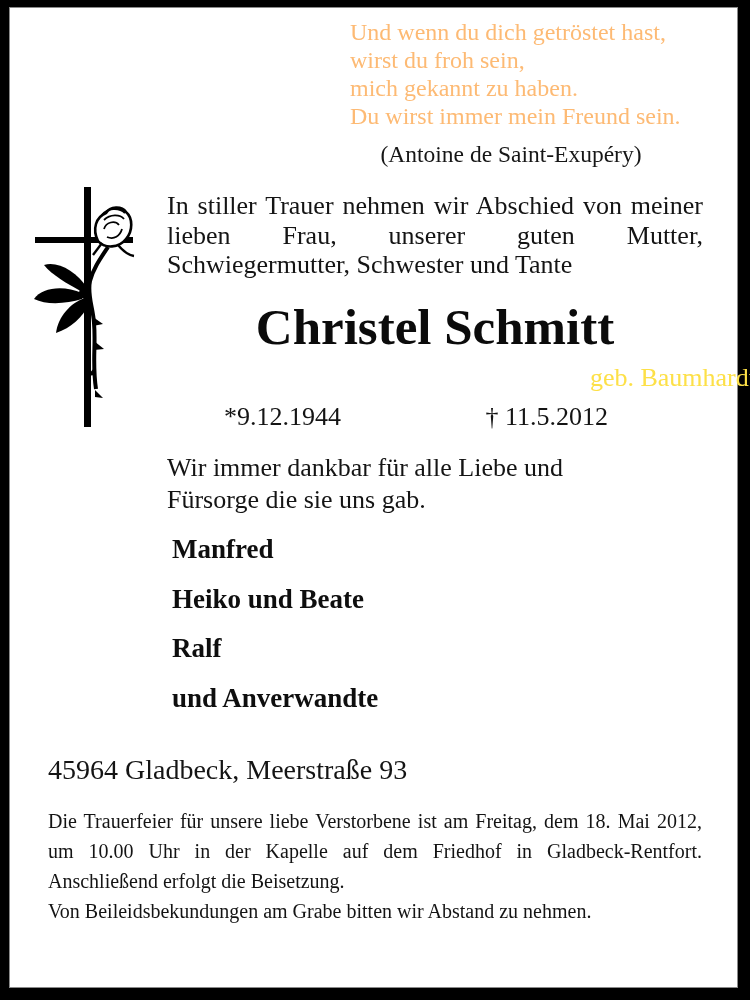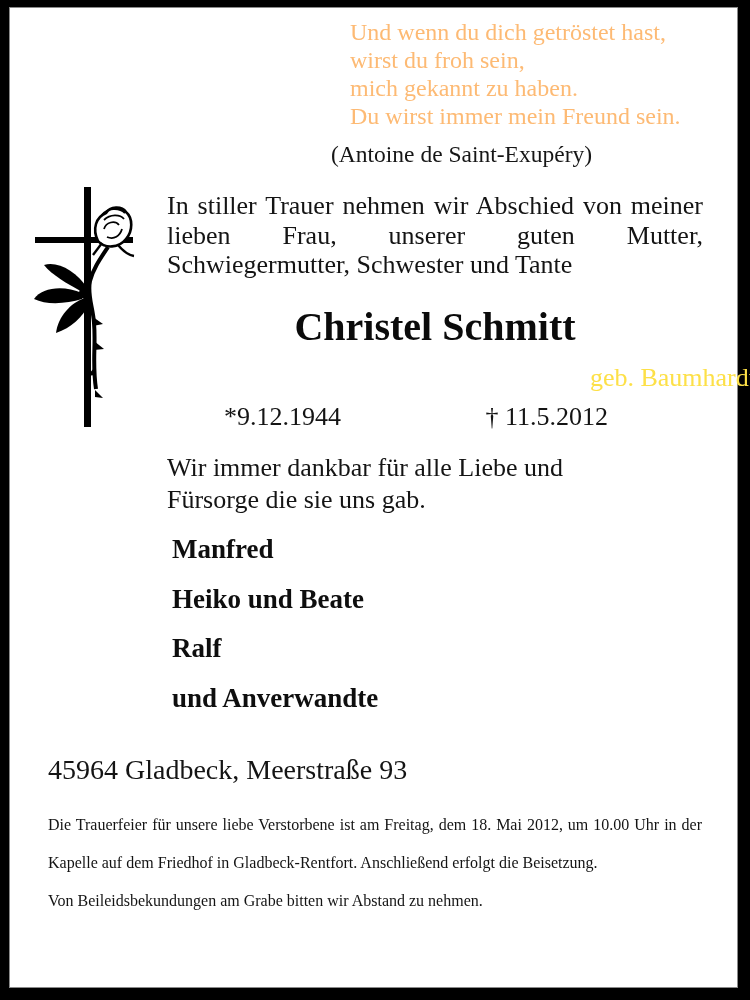--- a/index.html
+++ b/index.html
@@ -26,37 +26,37 @@
 
   .quote-block {
     left: 350px; top: 18px; width: 366px;
     font-size: 24px; line-height: 28px;
     white-space: pre-line;
     color: #fdba74;
   }
   .quote-attribution {
     left: 331px; top: 140px; width: 360px;
     font-size: 23.5px; line-height: 28px;
-    text-align: left;
+    text-align: center;
     color: #161616;
   }
 
   .illustration { left: 30px; top: 185px; width: 112px; height: 244px; }
   .illustration svg { width: 100%; height: 100%; display: block; }
 
   .intro {
     left: 167px; top: 191px; width: 536px;
     font-size: 26px; line-height: 29.5px;
     text-align: justify;
     color: #141414;
   }
 
   .deceased-name {
     left: 130px; top: 299px; width: 610px;
-    font-size: 40px; line-height: 56px;
+    font-size: 51px; line-height: 56px;
     font-weight: bold;
     text-align: center;
     color: #0b0b0b;
   }
   .maiden-name {
     left: 146px; top: 363px; width: 610px;
     font-size: 26px; line-height: 30px;
     text-align: right;
     color: #fde047;
   }
@@ -84,21 +84,21 @@
   }
 
   .address {
     left: 48px; top: 754px; width: 600px;
     font-size: 28px; line-height: 32px;
     color: #141414;
   }
 
   .funeral-info {
     left: 48px; top: 806px; width: 654px;
-    font-size: 16px; line-height: 38px;
+    font-size: 20px; line-height: 30px;
     text-align: justify;
     white-space: pre-line;
     color: #141414;
   }
 </style>
 </head>
 <body>
 
 <div class="paper"></div>
 

